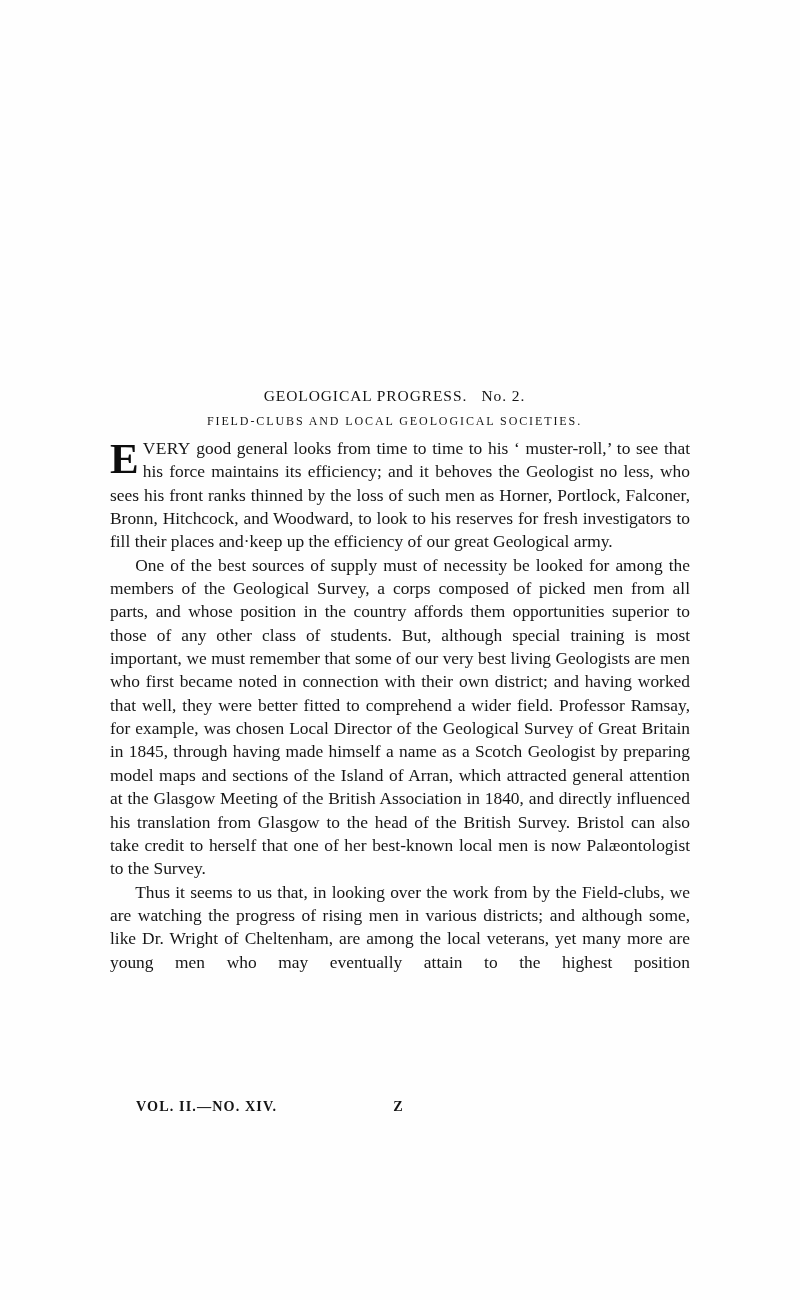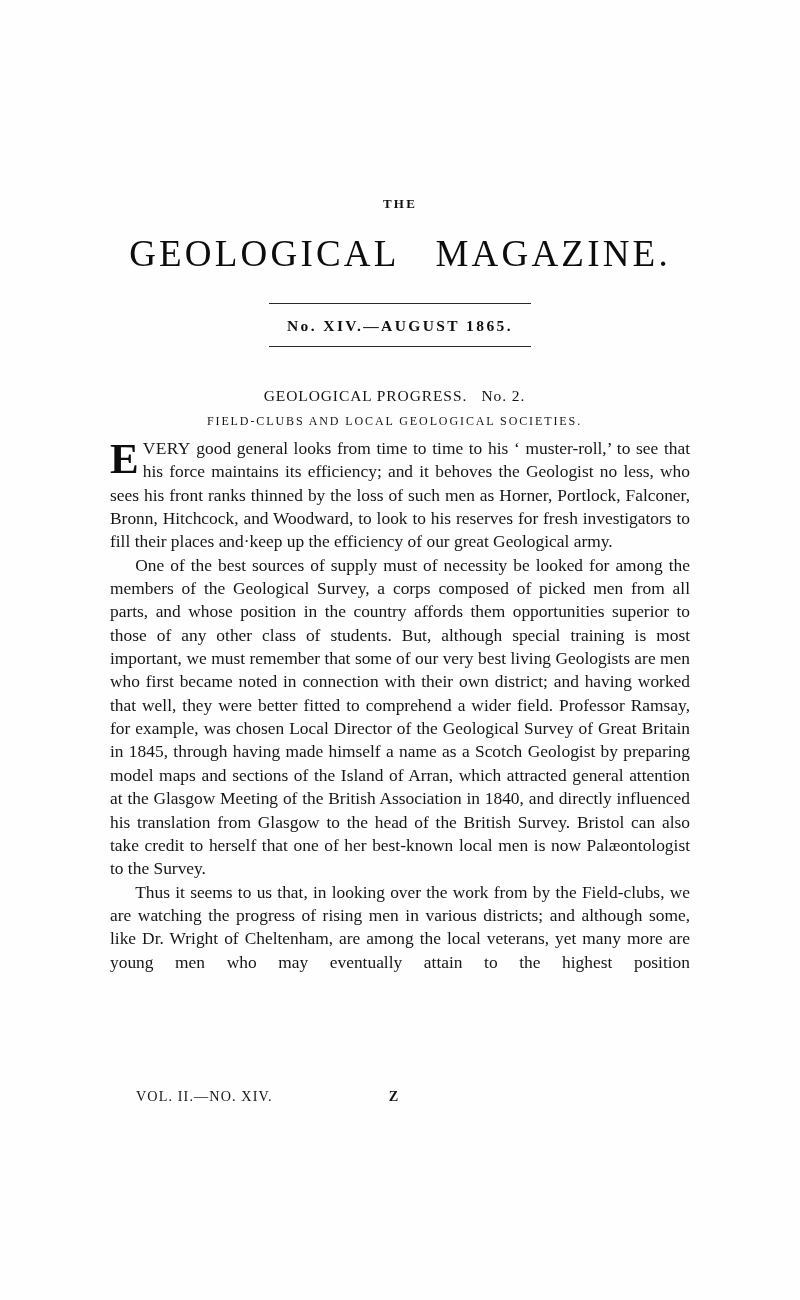--- a/index.html
+++ b/index.html
@@ -137,44 +137,36 @@
     top: 1088px;
     left: 110px;
     width: 580px;
     font-size: 14.2px;
     letter-spacing: 1.1px;
     color: #151515;
   }
   .footer .vol {
     display: inline-block;
     margin-left: 26px;
-    font-weight: normal;
+    font-weight: bold;
+    margin-top: 10px;
   }
   .footer .sig {
     display: inline-block;
     margin-left: 116px;
     font-weight: bold;
     letter-spacing: 0;
   }
 </style>
 </head>
 <body>
 
 <div class="page">
 
-  <div class="masthead">
-    <div class="the-line">THE</div>
-    <div class="journal-title">GEOLOGICAL   MAGAZINE.</div>
-  </div>
 
-  <div class="issue-block">
-    <div class="rule"></div>
-    <div class="issue-line">No. XIV.—AUGUST 1865.</div>
-    <div class="rule"></div>
-  </div>
 
   <div class="headings">
     <div class="progress-heading">GEOLOGICAL PROGRESS.   No. 2.</div>
     <div class="subject-heading">FIELD-CLUBS AND LOCAL GEOLOGICAL SOCIETIES.</div>
   </div>
 
   <div class="body-text">
     <p class="first"><span class="dropcap">E</span><span class="smallcaps-lead">VERY</span><span> good general looks from time to time to his ‘ muster-roll,’ to see that his force maintains its efficiency; and it behoves the Geologist no less, who sees his front ranks thinned by the loss of such men as Horner, Portlock, Falconer, Bronn, Hitchcock, and Woodward, to look to his reserves for fresh investigators to fill their places and·keep up the efficiency of our great Geological army.</span></p>
     <p>One of the best sources of supply must of necessity be looked for among the members of the Geological Survey, a corps composed of picked men from all parts, and whose position in the country affords them opportunities superior to those of any other class of students.   But, although special training is most important, we must remember that some of our very best living Geologists are men who first became noted in connection with their own district; and having worked that well, they were better fitted to comprehend a wider field.   Professor Ramsay, for example, was chosen Local Director of the Geological Survey of Great Britain in 1845, through having made himself a name as a Scotch Geologist by preparing model maps and sections of the Island of Arran, which attracted general attention at the Glasgow Meeting of the British Association in 1840, and directly influenced his translation from Glasgow to the head of the British Survey.   Bristol can also take credit to herself that one of her best-known local men is now Palæontologist to the Survey.</p>
     <p>Thus it seems to us that, in looking over the work from by the Field-clubs, we are watching the progress of rising men in various districts; and although some, like Dr. Wright of Cheltenham, are among the local veterans, yet many more are young men who may eventually attain to the highest position</p>

